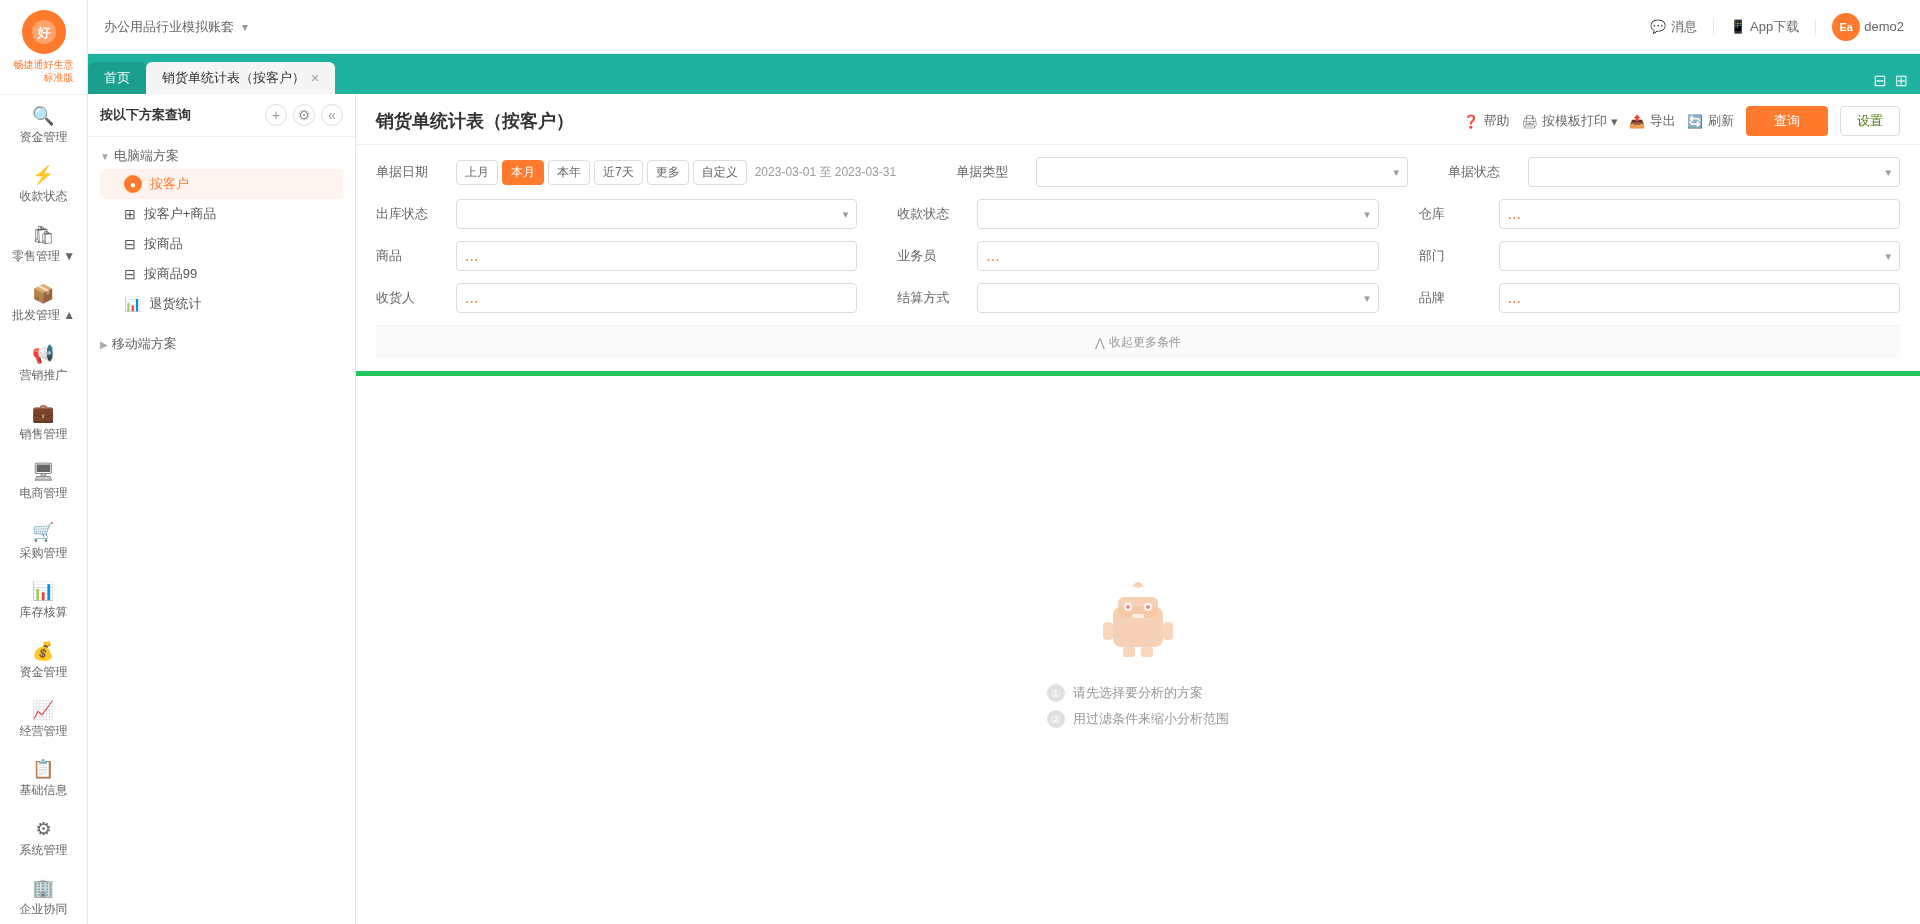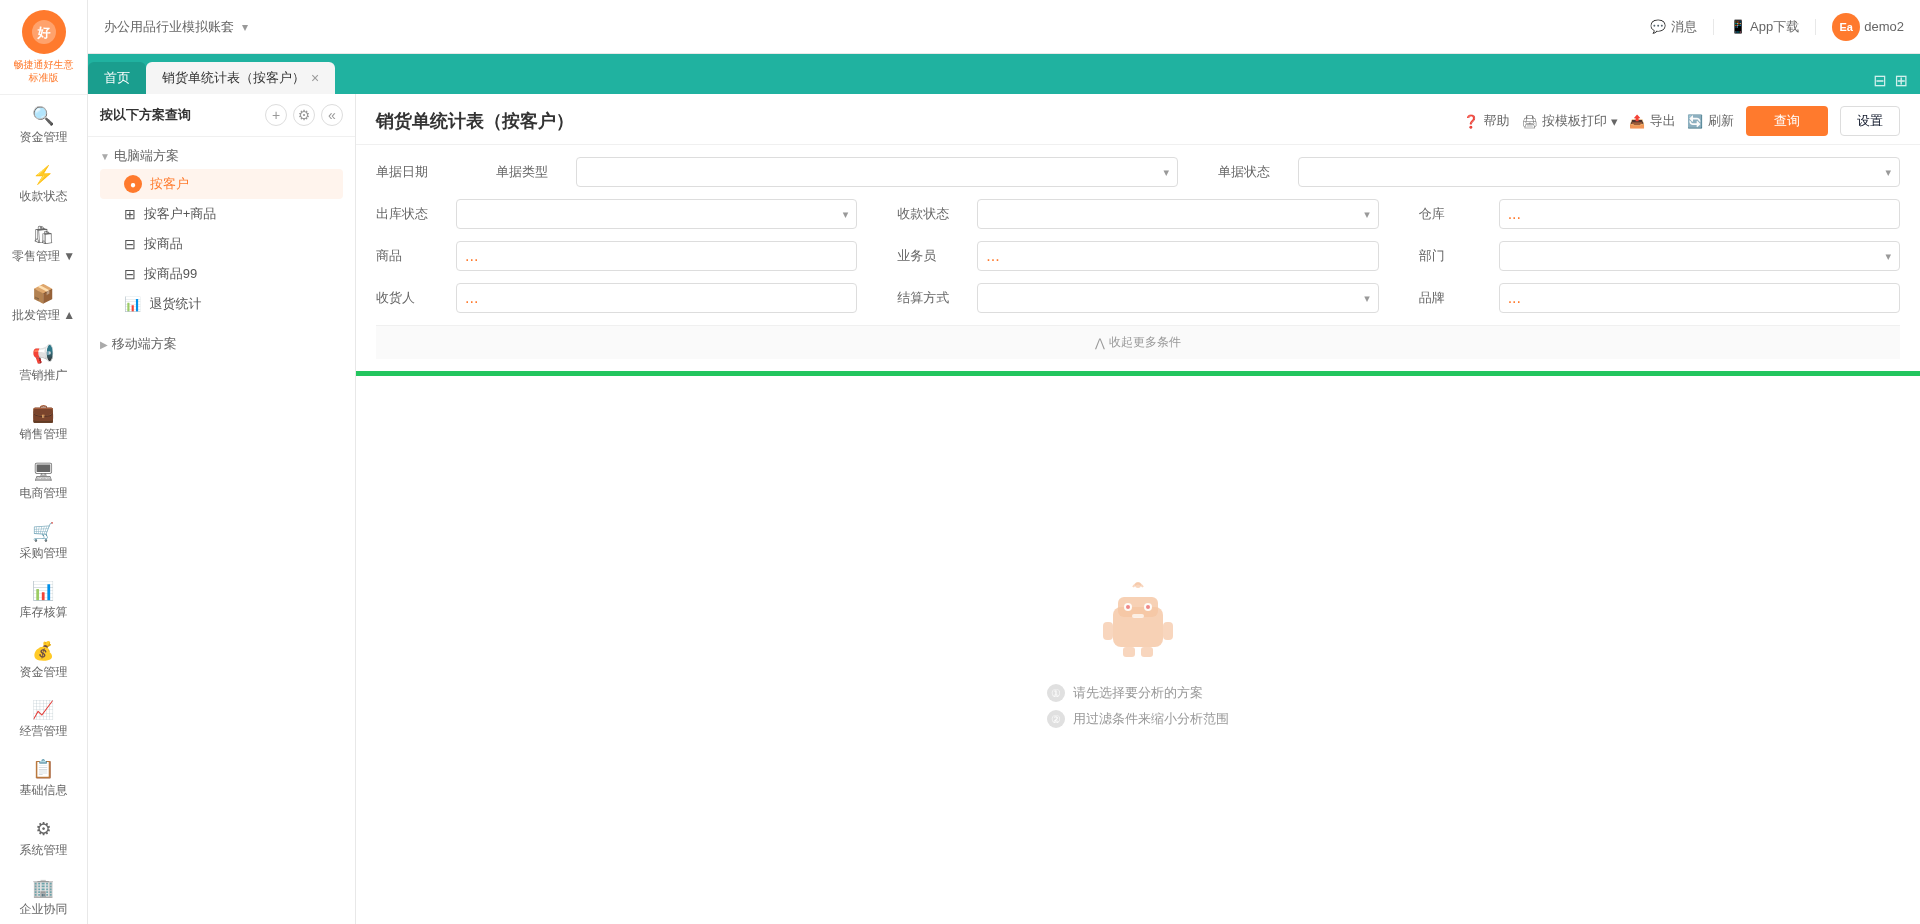--- a/index.html
+++ b/index.html
@@ -3,21 +3,21 @@
   <meta charset="utf-8">
   <style>
     * { box-sizing: border-box; margin: 0; padding: 0; }
     body { font-family: 'Microsoft YaHei', Arial, sans-serif; font-size: 13px; background: #f5f5f5; color: #333; display: flex; height: 924px; overflow: hidden; }
 
     
     .sidebar { width: 88px; background: #fff; display: flex; flex-direction: column; align-items: center; border-right: 1px solid #e8e8e8; flex-shrink: 0; }
     .sidebar-logo { width: 100%; padding: 10px 8px; display: flex; flex-direction: column; align-items: center; border-bottom: 1px solid #f0f0f0; }
     .logo-icon { width: 44px; height: 44px; background: #ff7a2d; border-radius: 50%; display: flex; align-items: center; justify-content: center; }
     .logo-icon svg { width: 28px; height: 28px; }
-    .logo-text { font-size: 11px; color: #ff7a2d; margin-top: 4px; text-align: center; line-height: 1.3; }
+    .logo-text { font-size: 11px; color: #ff7a2d; margin-top: 4px; text-align: right; line-height: 1.3; }
     .sidebar-item { width: 100%; padding: 10px 4px; display: flex; flex-direction: column; align-items: center; cursor: pointer; color: #666; font-size: 12px; transition: color 0.2s; }
     .sidebar-item-icon { font-size: 18px; margin-bottom: 3px; }
     .sidebar-item-label { text-align: center; line-height: 1.2; }
 
     
     .main { flex: 1; display: flex; flex-direction: column; overflow: hidden; }
 
     
     .top-header { height: 54px; background: #fff; display: flex; align-items: center; justify-content: space-between; padding: 0 16px; border-bottom: 1px solid #e8e8e8; flex-shrink: 0; }
     .header-left { display: flex; align-items: center; gap: 8px; }
@@ -55,21 +55,21 @@
 
     
     .right-panel { flex: 1; display: flex; flex-direction: column; overflow: hidden; }
 
     
     .page-header { background: #fff; padding: 12px 20px 8px; border-bottom: 1px solid #f0f0f0; display: flex; align-items: center; justify-content: space-between; flex-shrink: 0; }
     .page-title { font-size: 18px; font-weight: bold; color: #333; }
     .page-actions { display: flex; align-items: center; gap: 12px; }
     .action-btn { display: flex; align-items: center; gap: 4px; font-size: 13px; color: #666; cursor: pointer; }
     .action-btn-primary { background: #ff7a2d; color: #fff; border: none; padding: 6px 28px; border-radius: 4px; font-size: 13px; cursor: pointer; font-family: inherit; }
-    .action-btn-secondary { background: #fff; color: #0f172a; border: 1px solid #ddd; padding: 5px 16px; border-radius: 4px; font-size: 13px; cursor: pointer; font-family: inherit; }
+    .action-btn-secondary { background: #fff; color: #4d7c0f; border: 1px solid #ddd; padding: 5px 16px; border-radius: 4px; font-size: 13px; cursor: pointer; font-family: inherit; }
 
     
     .filter-area { background: #fff; padding: 12px 20px; border-bottom: 5px solid #22c55e; flex-shrink: 0; }
     .filter-row { display: flex; align-items: center; gap: 20px; margin-bottom: 12px; }
     .filter-row:last-of-type { margin-bottom: 0; }
     .filter-label { font-size: 13px; color: #666; white-space: nowrap; min-width: 60px; }
     .filter-date-group { display: flex; align-items: center; gap: 4px; }
     .date-btn { padding: 3px 8px; border-radius: 4px; font-size: 12px; cursor: pointer; border: 1px solid #ddd; background: #fff; color: #666; }
     .date-btn.active { background: #ff7a2d; color: #fff; border-color: #ff7a2d; }
     .date-range { font-size: 12px; color: #999; margin-left: 4px; }
@@ -281,20 +281,29 @@
           </div>
           <button class="action-btn-primary">查询</button>
           <button class="action-btn-secondary">设置</button>
         </div>
       </div>
 
       <div class="filter-area">
 
         <div class="filter-row">
           <span class="filter-label">单据日期</span>
+          <div class="filter-date-group">
+            <button class="date-btn">上月</button>
+            <button class="date-btn active">本月</button>
+            <button class="date-btn">本年</button>
+            <button class="date-btn">近7天</button>
+            <button class="date-btn">更多</button>
+            <button class="date-btn">自定义</button>
+            <span class="date-range">2023-03-01 至 2023-03-31</span>
+          </div>
           <span class="filter-label" style="margin-left:40px;">单据类型</span>
           <div class="filter-select" style="min-width:280px;">
             <span class="filter-select-text"></span>
             <span class="filter-select-arrow">▾</span>
           </div>
           <span class="filter-label" style="margin-left:20px;">单据状态</span>
           <div class="filter-select" style="min-width:280px;">
             <span class="filter-select-text"></span>
             <span class="filter-select-arrow">▾</span>
           </div>

